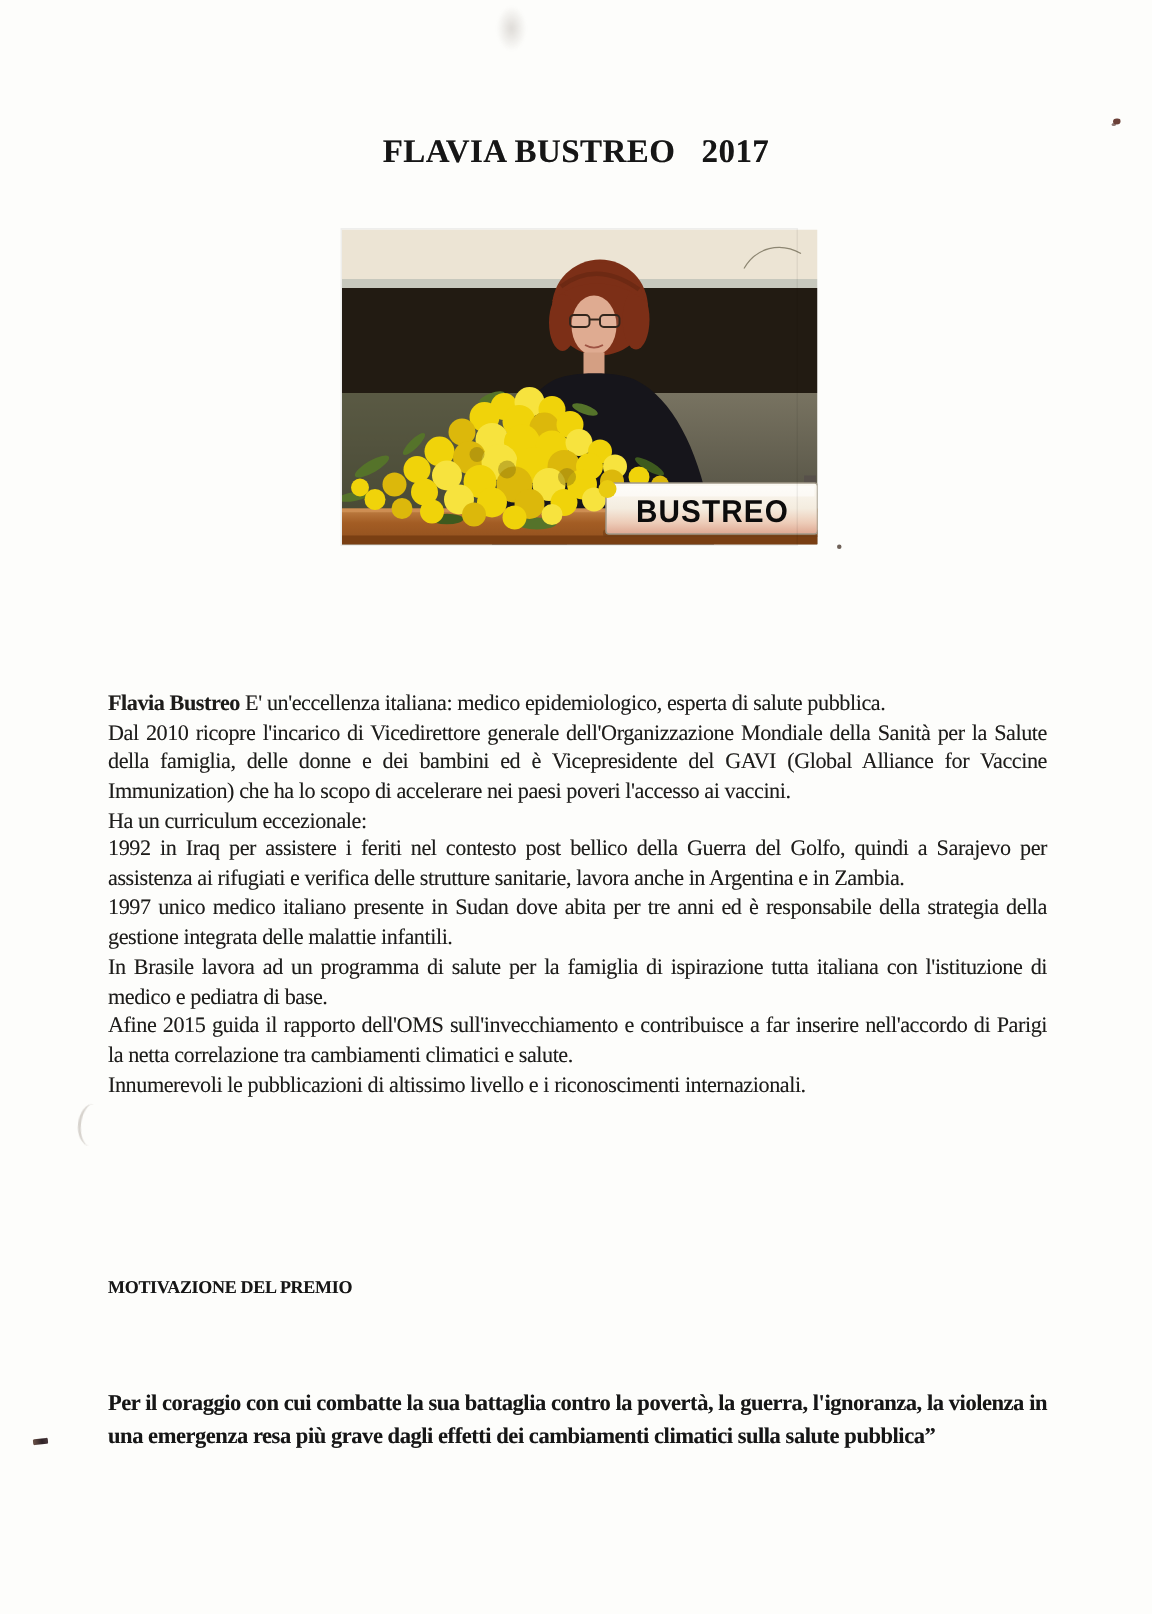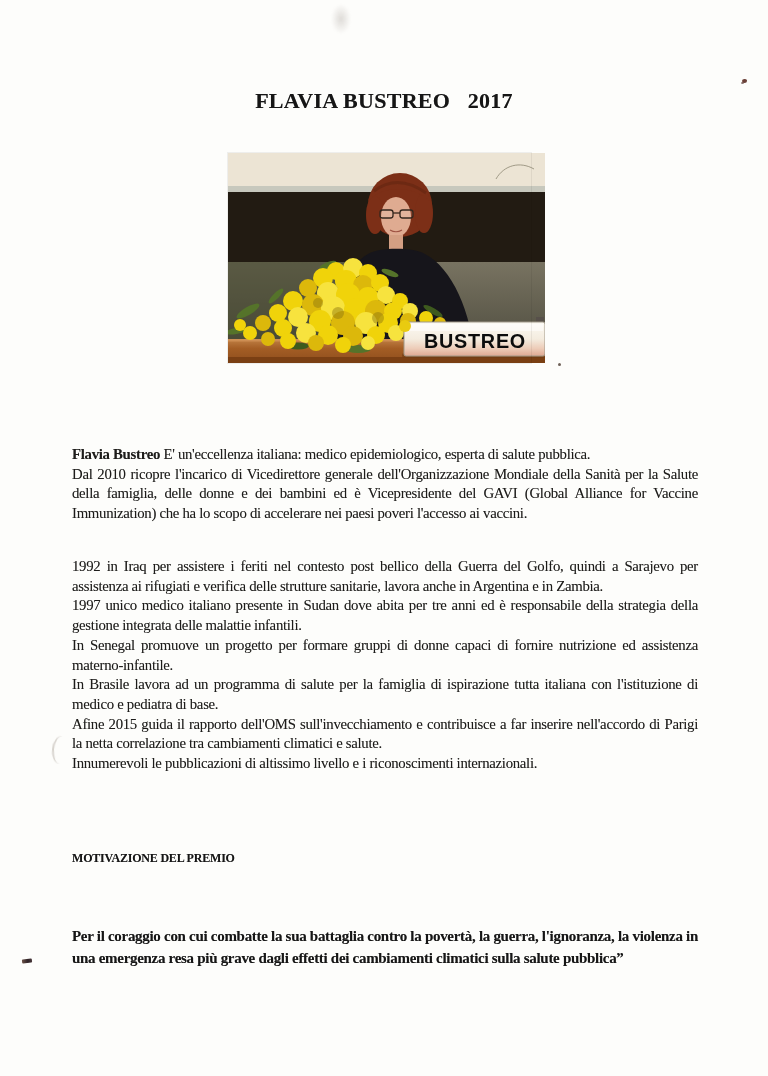--- a/index.html
+++ b/index.html
@@ -26,21 +26,21 @@
     font-weight:bold;font-size:21px;letter-spacing:.8px;fill:#0c0c0c;
   }
   
   .textblock{
     position:absolute;left:72px;width:626px;
     font-size:14.8px;line-height:19.7px;letter-spacing:-.3px;
     text-align:justify;
     text-shadow:0 0 .3px rgba(30,30,30,.35);
   }
   .textblock p{margin:0;}
-  .bio{top:445px;}
+  .bio{top:460px;}
   .curriculum{top:557px;}
   .motiv-heading{
     position:absolute;left:72px;top:851px;margin:0;
     font-size:12px;font-weight:bold;letter-spacing:-.2px;color:#161616;
     text-shadow:0 0 .35px rgba(20,20,20,.4);
   }
   .motiv-text{
     top:898px;font-weight:bold;font-size:15px;line-height:21.5px;color:#161616;
     text-shadow:0 0 .35px rgba(20,20,20,.4);
     margin-top:28px;
@@ -193,26 +193,26 @@
         <rect x="178" y="171" width="137" height="7" fill="#ffffff" opacity=".5"></rect>
         <text class="plate-text" x="247" y="195" text-anchor="middle" textLength="102" lengthAdjust="spacingAndGlyphs">BUSTREO</text>
         <circle cx="177" cy="173" r="6" fill="#e9cb10"></circle>
       </g>
     </svg>
   </figure>
 
   <section class="textblock bio">
     <p><strong>Flavia Bustreo</strong><span> E' un'eccellenza italiana: medico epidemiologico, esperta di salute pubblica.</span></p>
     <p>Dal 2010 ricopre l'incarico di Vicedirettore generale dell'Organizzazione Mondiale della Sanità per la Salute della famiglia, delle donne e dei bambini ed è Vicepresidente del GAVI (Global Alliance for Vaccine Immunization) che ha lo scopo di accelerare nei paesi poveri l'accesso ai vaccini.</p>
+    <p>Ha un curriculum eccezionale:</p>
   </section>
 
   <section class="textblock curriculum">
     <p>1992 in Iraq per assistere i feriti nel contesto post bellico della Guerra del Golfo, quindi a Sarajevo per assistenza ai rifugiati e verifica delle strutture sanitarie, lavora anche in Argentina e in Zambia.</p>
     <p>1997 unico medico italiano presente in Sudan dove abita per tre anni ed è responsabile della strategia della gestione integrata delle malattie infantili.</p>
-    <p>In Senegal promuove un progetto per formare gruppi di donne capaci di fornire nutrizione ed assistenza materno-infantile.</p>
     <p>In Brasile lavora ad un programma di salute per la famiglia di ispirazione tutta italiana con l'istituzione di medico e pediatra di base.</p>
     <p>Afine 2015 guida il rapporto dell'OMS sull'invecchiamento e contribuisce a far inserire nell'accordo di Parigi la netta correlazione tra cambiamenti climatici e salute.</p>
     <p>Innumerevoli le pubblicazioni di altissimo livello e i riconoscimenti internazionali.</p>
   </section>
 
   <h2 class="motiv-heading">MOTIVAZIONE DEL PREMIO</h2>
   <p class="textblock motiv-text">Per il coraggio con cui combatte la sua battaglia contro la povertà, la guerra, l'ignoranza, la violenza in una emergenza resa più grave dagli effetti dei cambiamenti climatici sulla salute pubblica”</p>
 
   <div class="artifact crease"></div>
   <div class="artifact speck-2"></div>

